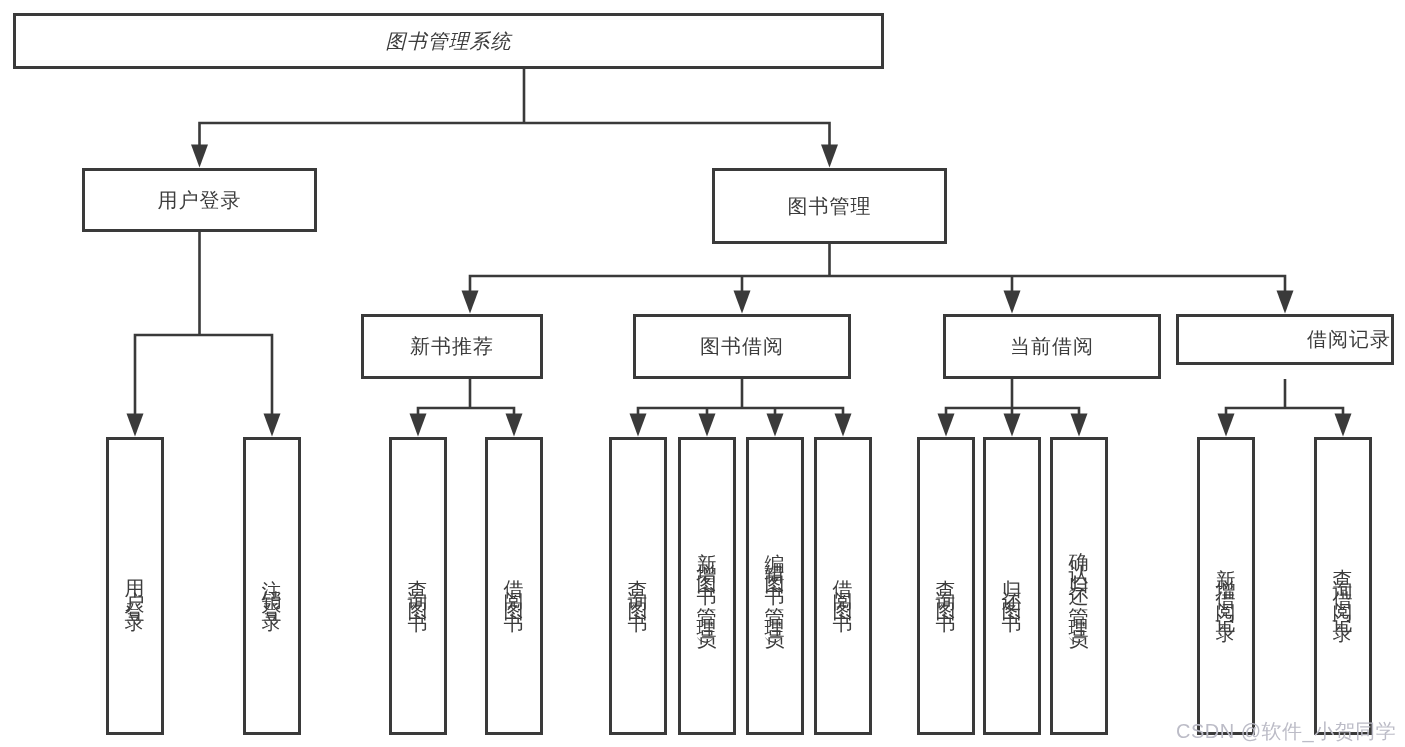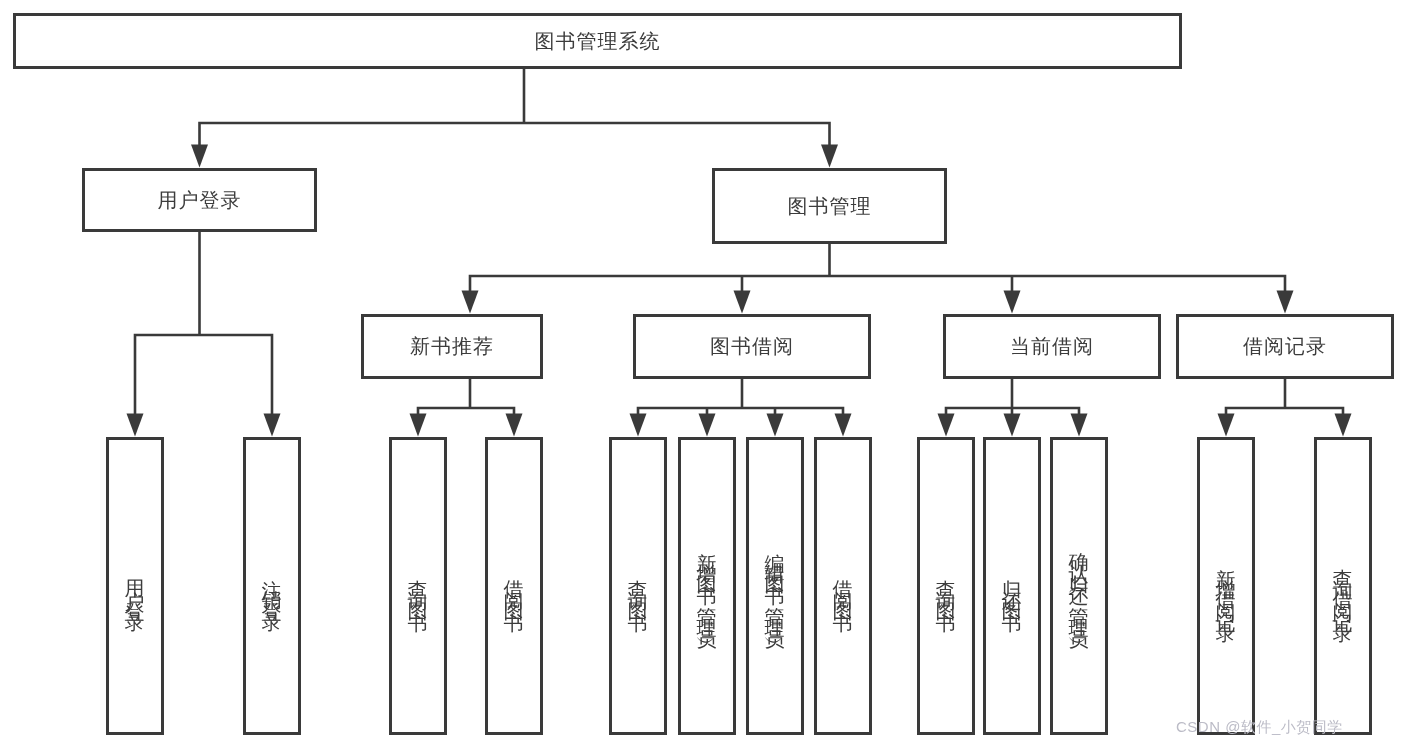--- a/index.html
+++ b/index.html
@@ -33,21 +33,21 @@
     text-orientation: mixed;
     letter-spacing: 11px;
     line-height: 1;
     white-space: nowrap;
   }
   .watermark {
     position: absolute;
     left: 1176px;
     top: 718px;
     width: 229px;
-    font-size: 15px;
+    font-size: 20px;
     letter-spacing: 0.5px;
     color: #bcbcc7;
     white-space: nowrap;
     z-index: 5;
   }
 </style>
 </head>
 <body>
 
 <div class="canvas">
@@ -88,41 +88,41 @@
       <polygon points="766.5,413.5 783.5,413.5 775,436.5"></polygon>
       <polygon points="834.5,413.5 851.5,413.5 843,436.5"></polygon>
       <polygon points="937.5,413.5 954.5,413.5 946,436.5"></polygon>
       <polygon points="1003.5,413.5 1020.5,413.5 1012,436.5"></polygon>
       <polygon points="1070.5,413.5 1087.5,413.5 1079,436.5"></polygon>
       <polygon points="1217.5,413.5 1234.5,413.5 1226,436.5"></polygon>
       <polygon points="1334.5,413.5 1351.5,413.5 1343,436.5"></polygon>
     </g>
   </svg>
 
-  <div class="node hnode" style="left:13px; top:13px; width:1169px; height:56px;">
+  <div class="node hnode" style="left:13px; top:13px; width:871px; height:56px;font-style:italic;">
     <span>图书管理系统</span>
   </div>
 
   <div class="node hnode" style="left:82px; top:168px; width:235px; height:64px;">
     <span>用户登录</span>
   </div>
   <div class="node hnode" style="left:712px; top:168px; width:235px; height:76px;">
     <span>图书管理</span>
   </div>
 
   <div class="node hnode" style="left:361px; top:314px; width:182px; height:65px;align-items:center;">
     <span>新书推荐</span>
   </div>
-  <div class="node hnode" style="left:633px; top:314px; width:238px; height:65px;">
+  <div class="node hnode" style="left:633px; top:314px; width:218px; height:65px;">
     <span>图书借阅</span>
   </div>
   <div class="node hnode" style="left:903px; top:314px; width:218px; height:65px;margin-left:40px;">
     <span>当前借阅</span>
   </div>
-  <div class="node hnode" style="left:1176px; top:314px; width:218px; height:65px;">
+  <div class="node hnode" style="left:1176px; top:314px; width:218px; height:51px;justify-content:flex-end;">
     <span>借阅记录</span>
   </div>
 
   <div class="node leaf" style="left:106px; top:437px; width:58px; height:298px;">
     <span class="vtext">用户登录</span>
   </div>
   <div class="node leaf" style="left:243px; top:437px; width:58px; height:298px;">
     <span class="vtext">注销登录</span>
   </div>
 

